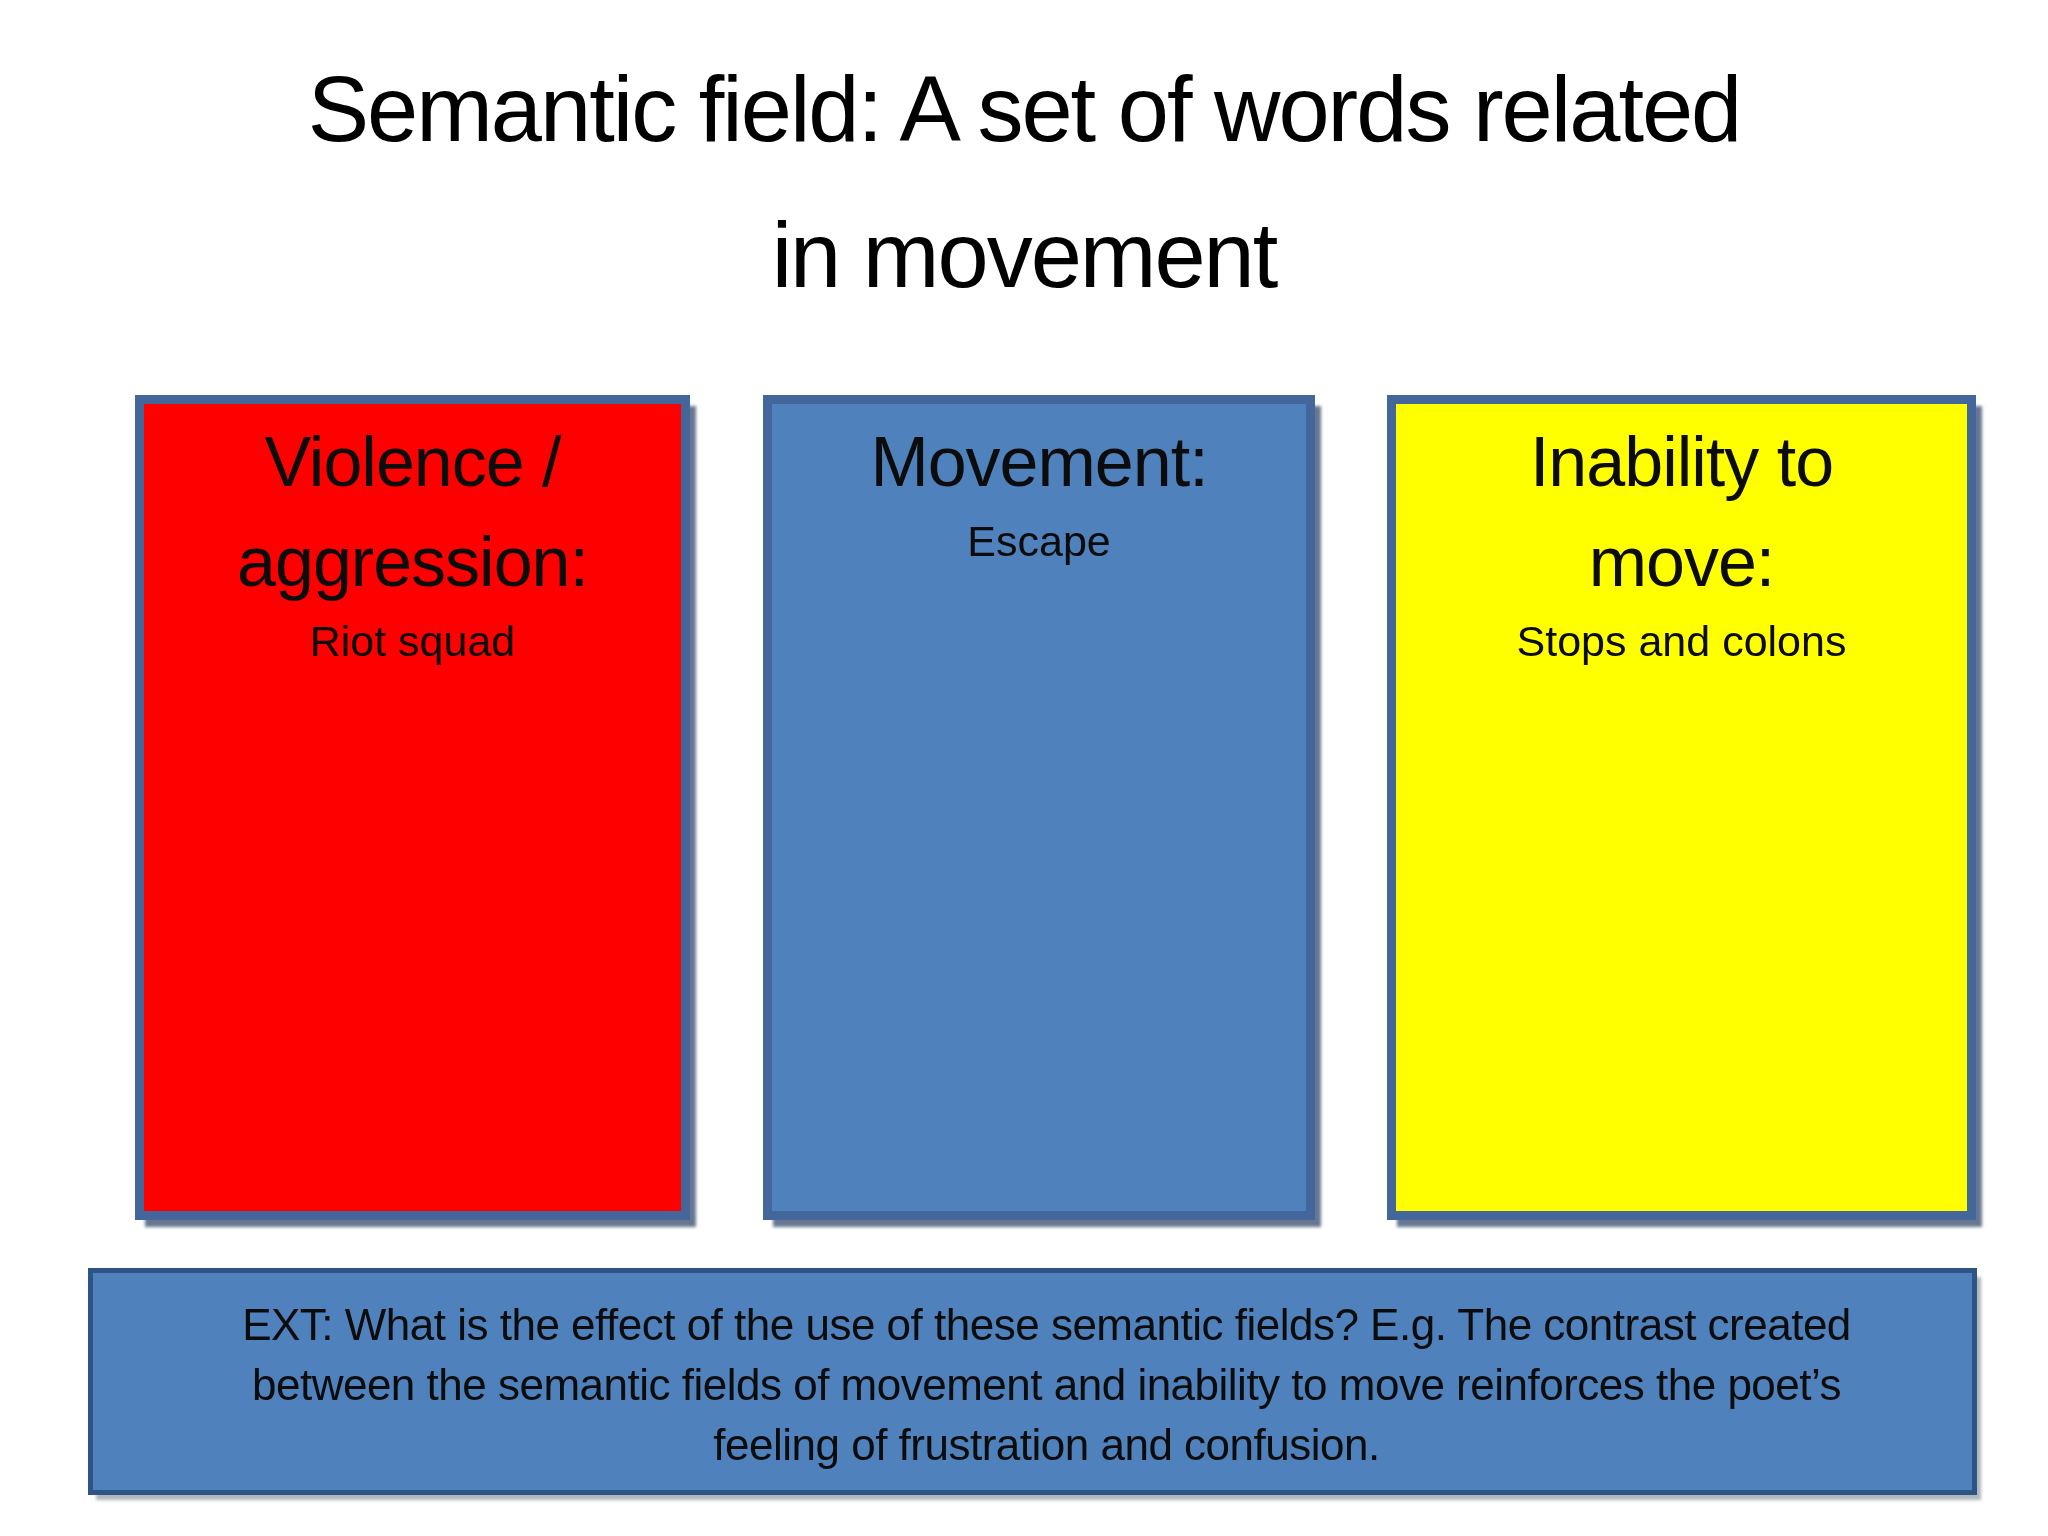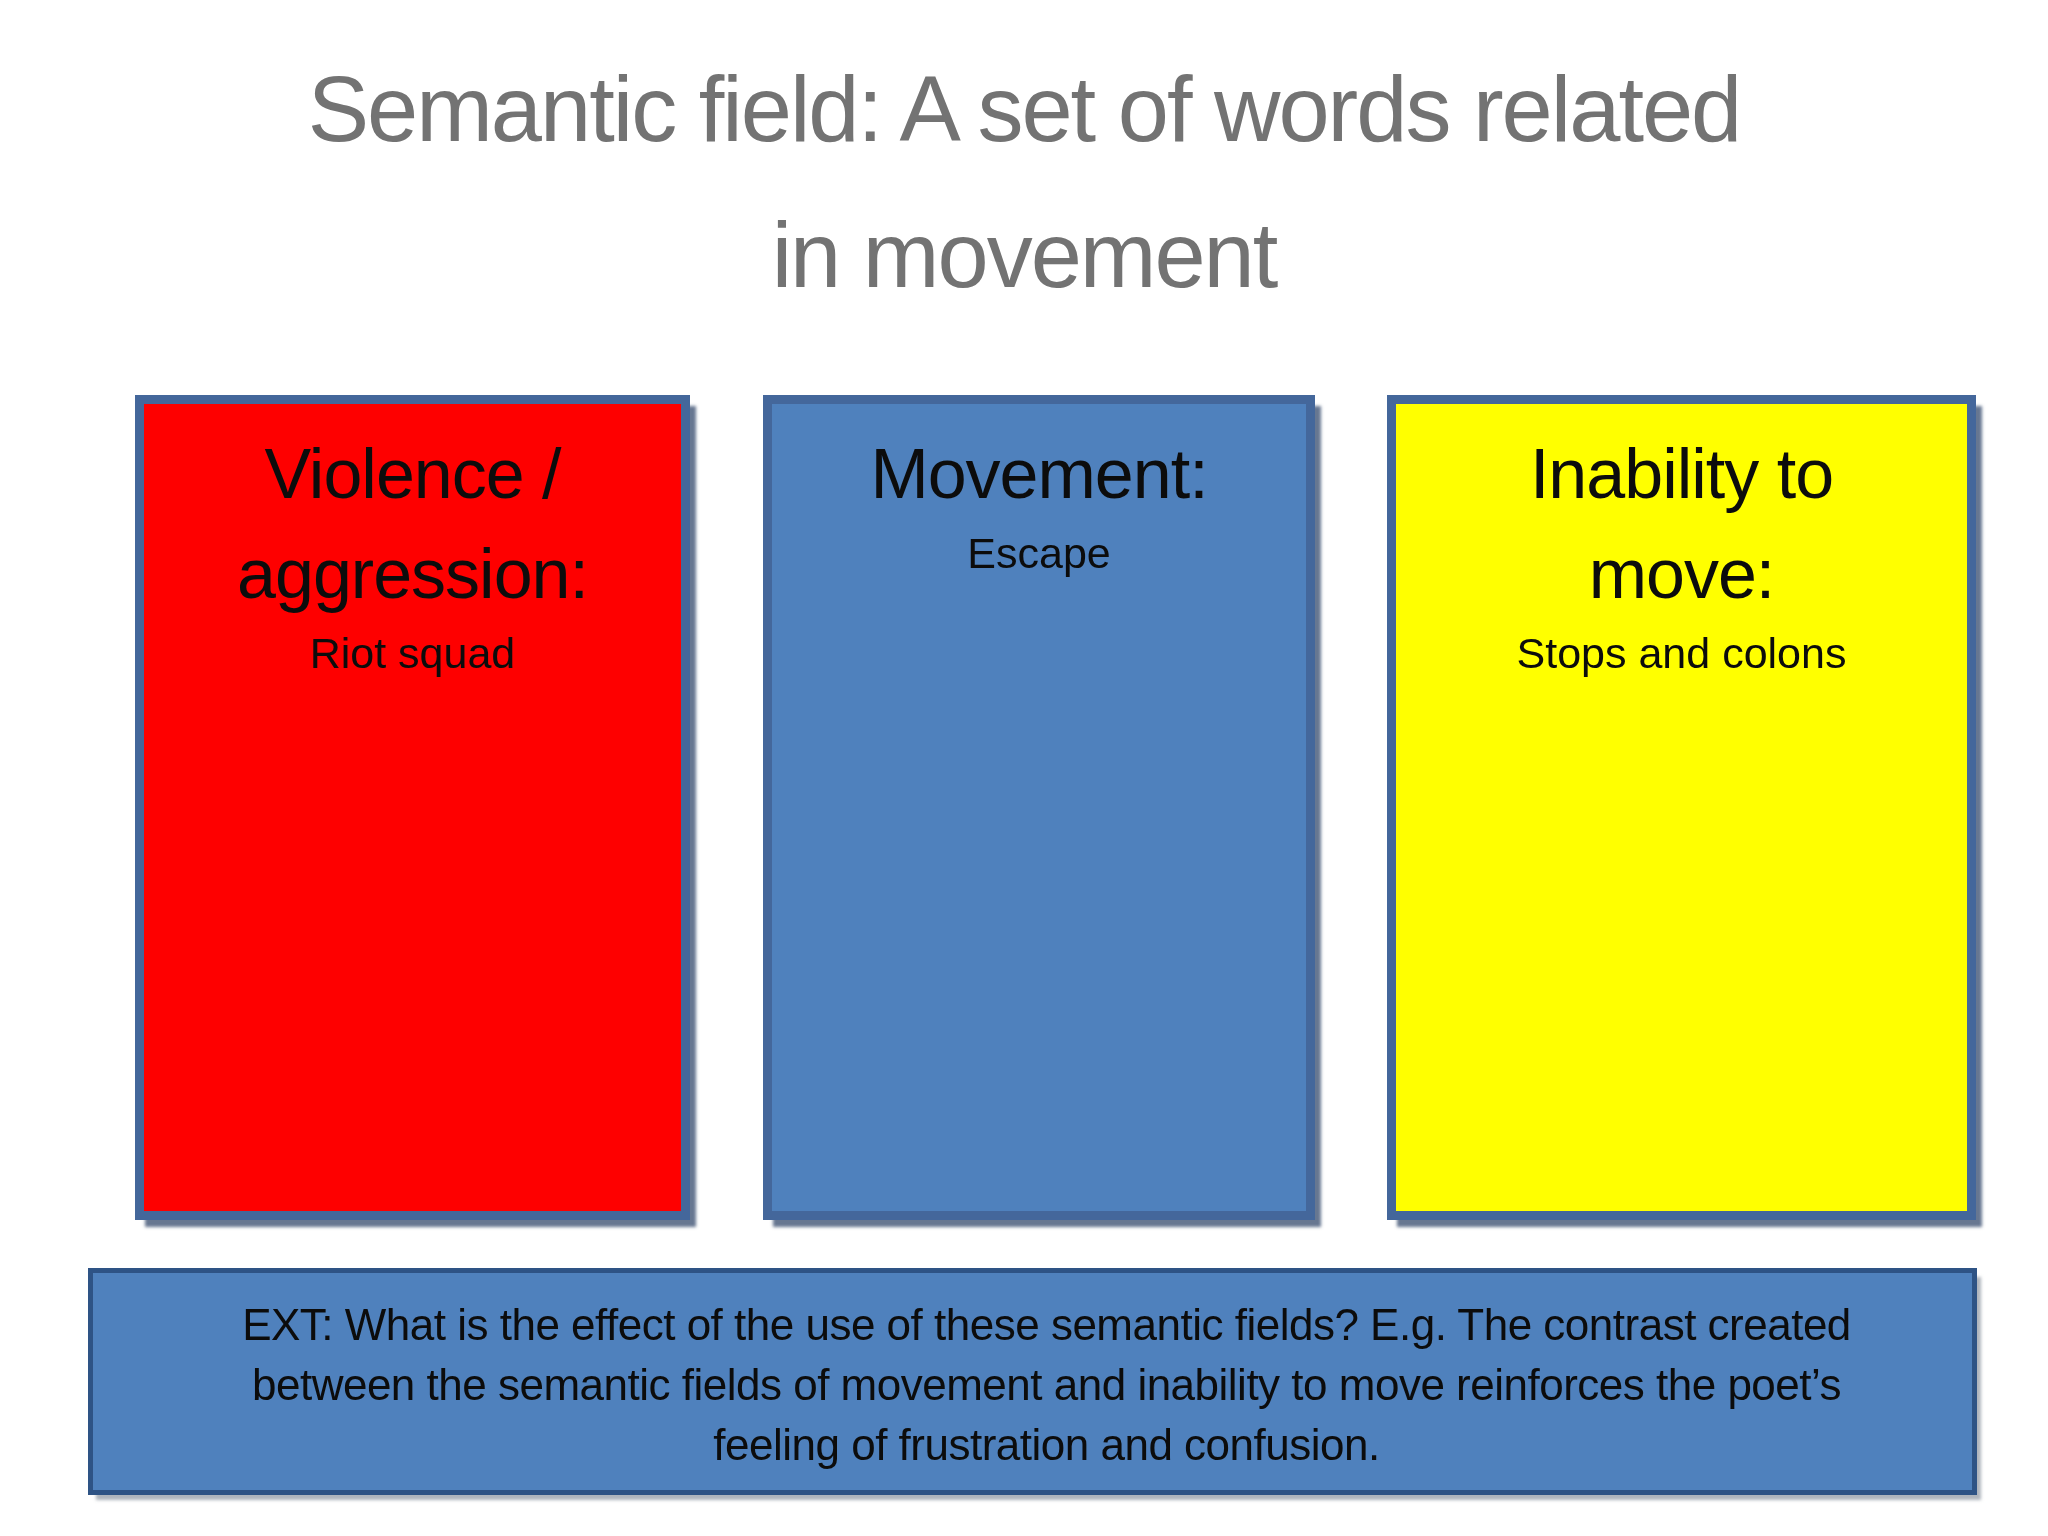--- a/index.html
+++ b/index.html
@@ -20,32 +20,32 @@
   }
   .slide-title {
     position: absolute;
     top: 36px;
     left: 0;
     right: 0;
     text-align: center;
     font-size: 92px;
     line-height: 146px;
     letter-spacing: -2px;
-    color: #737373;
+    color: #000000;
     font-weight: 400;
   }
   .field-box {
     position: absolute;
     top: 395px;
     height: 825px;
     box-sizing: border-box;
     border: 9px solid #44679b;
     box-shadow: 8px 9px 3px -2px rgba(52, 74, 108, 0.75);
     text-align: center;
-    padding-top: 20px;
+    padding-top: 8px;
   }
   .box-red    { left: 135px;  width: 555px; }
   .box-blue   { left: 763px;  width: 552px; }
   .box-yellow { left: 1343px; width: 589px; }
   .box-heading {
     font-size: 70px;
     line-height: 100px;
     color: #0c0c0c;
     letter-spacing: -1px;
   }

